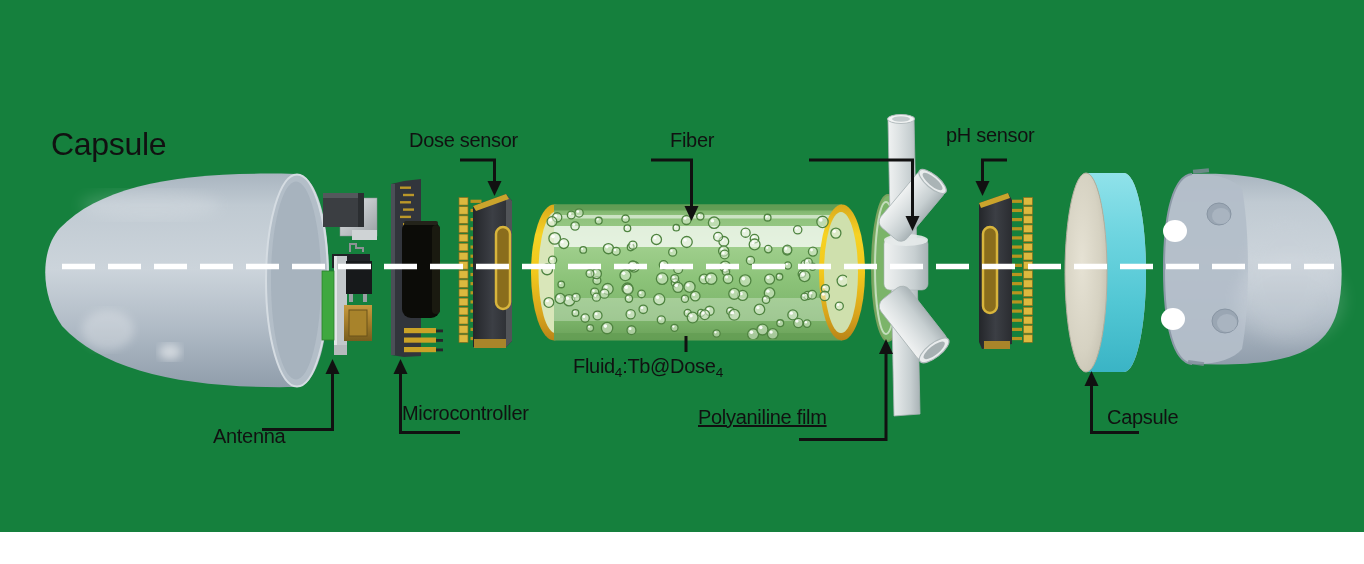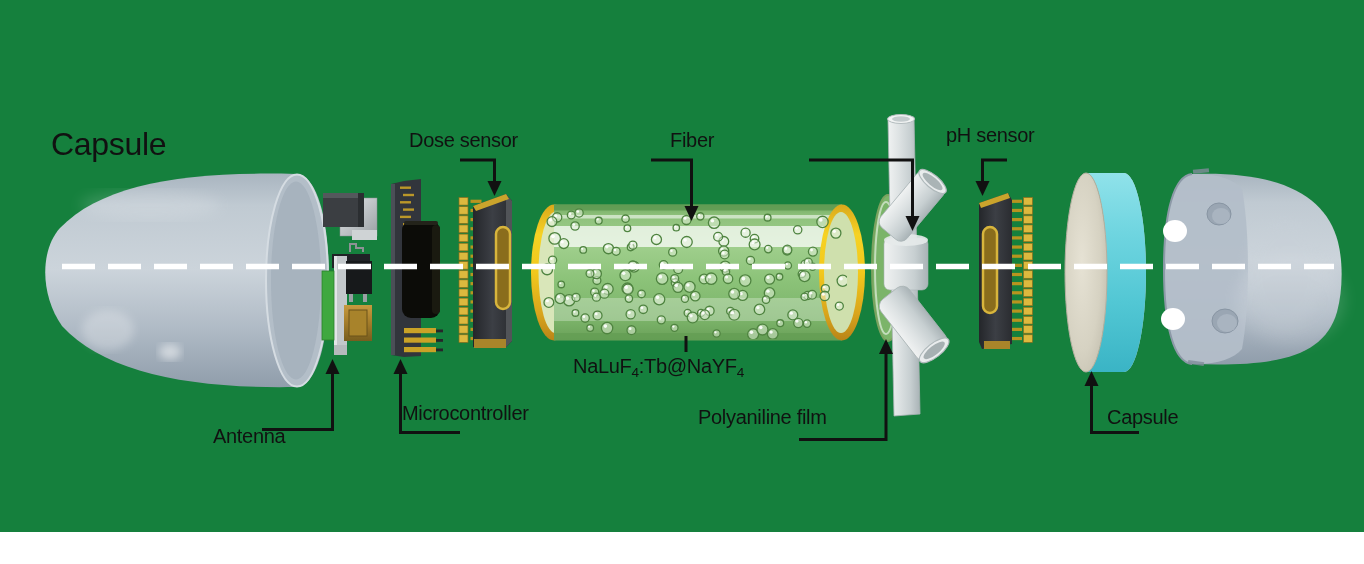--- a/index.html
+++ b/index.html
@@ -559,16 +559,16 @@
     </g>
   </g>
 </svg>
 
 <div class="label big" style="left:51px;top:127px;">Capsule</div>
 <div class="label" style="left:409px;top:129px;">Dose sensor</div>
 <div class="label" style="left:643px;top:129px;margin-left:27px;">Fiber</div>
 <div class="label" style="left:946px;top:124px;">pH sensor</div>
 <div class="label" style="left:213px;top:400px;margin-top:25px;">Antenna</div>
 <div class="label" style="left:402px;top:402px;">Microcontroller</div>
-<div class="label" style="left:573px;top:355px;"><span>NaLuF</span><span class="sub">4</span><span>:Tb@NaYF</span><span class="sub">4</span></div>
-<div class="label" style="left:698px;top:406px;">Polyaniline film</div>
+<div class="label" style="left:573px;top:355px;"><span>Fluid</span><span class="sub">4</span><span>:Tb@Dose</span><span class="sub">4</span></div>
+<div class="label" style="left:698px;top:406px;text-decoration:underline;">Polyaniline film</div>
 <div class="label" style="left:1107px;top:406px;">Capsule</div>
 </div>
 
 </body></html>

